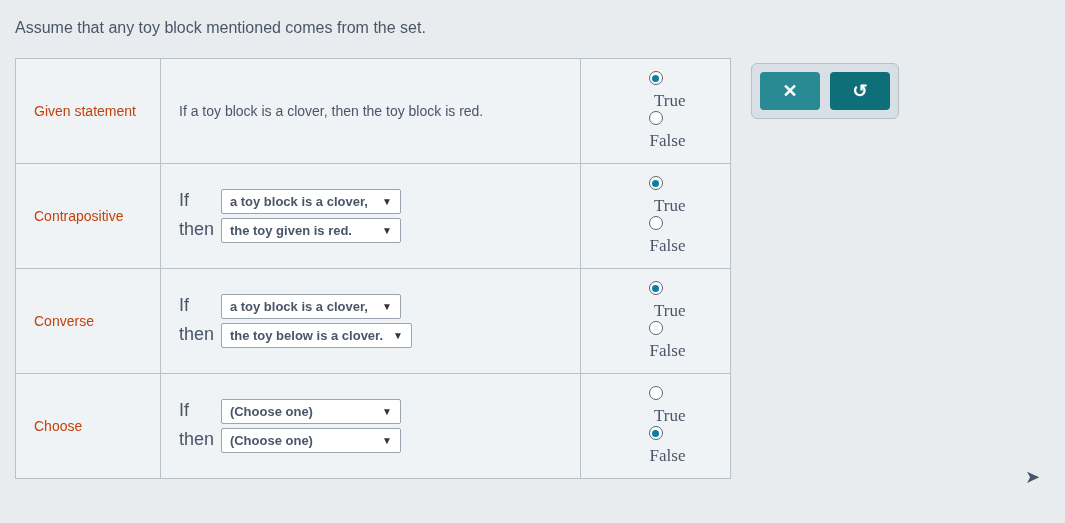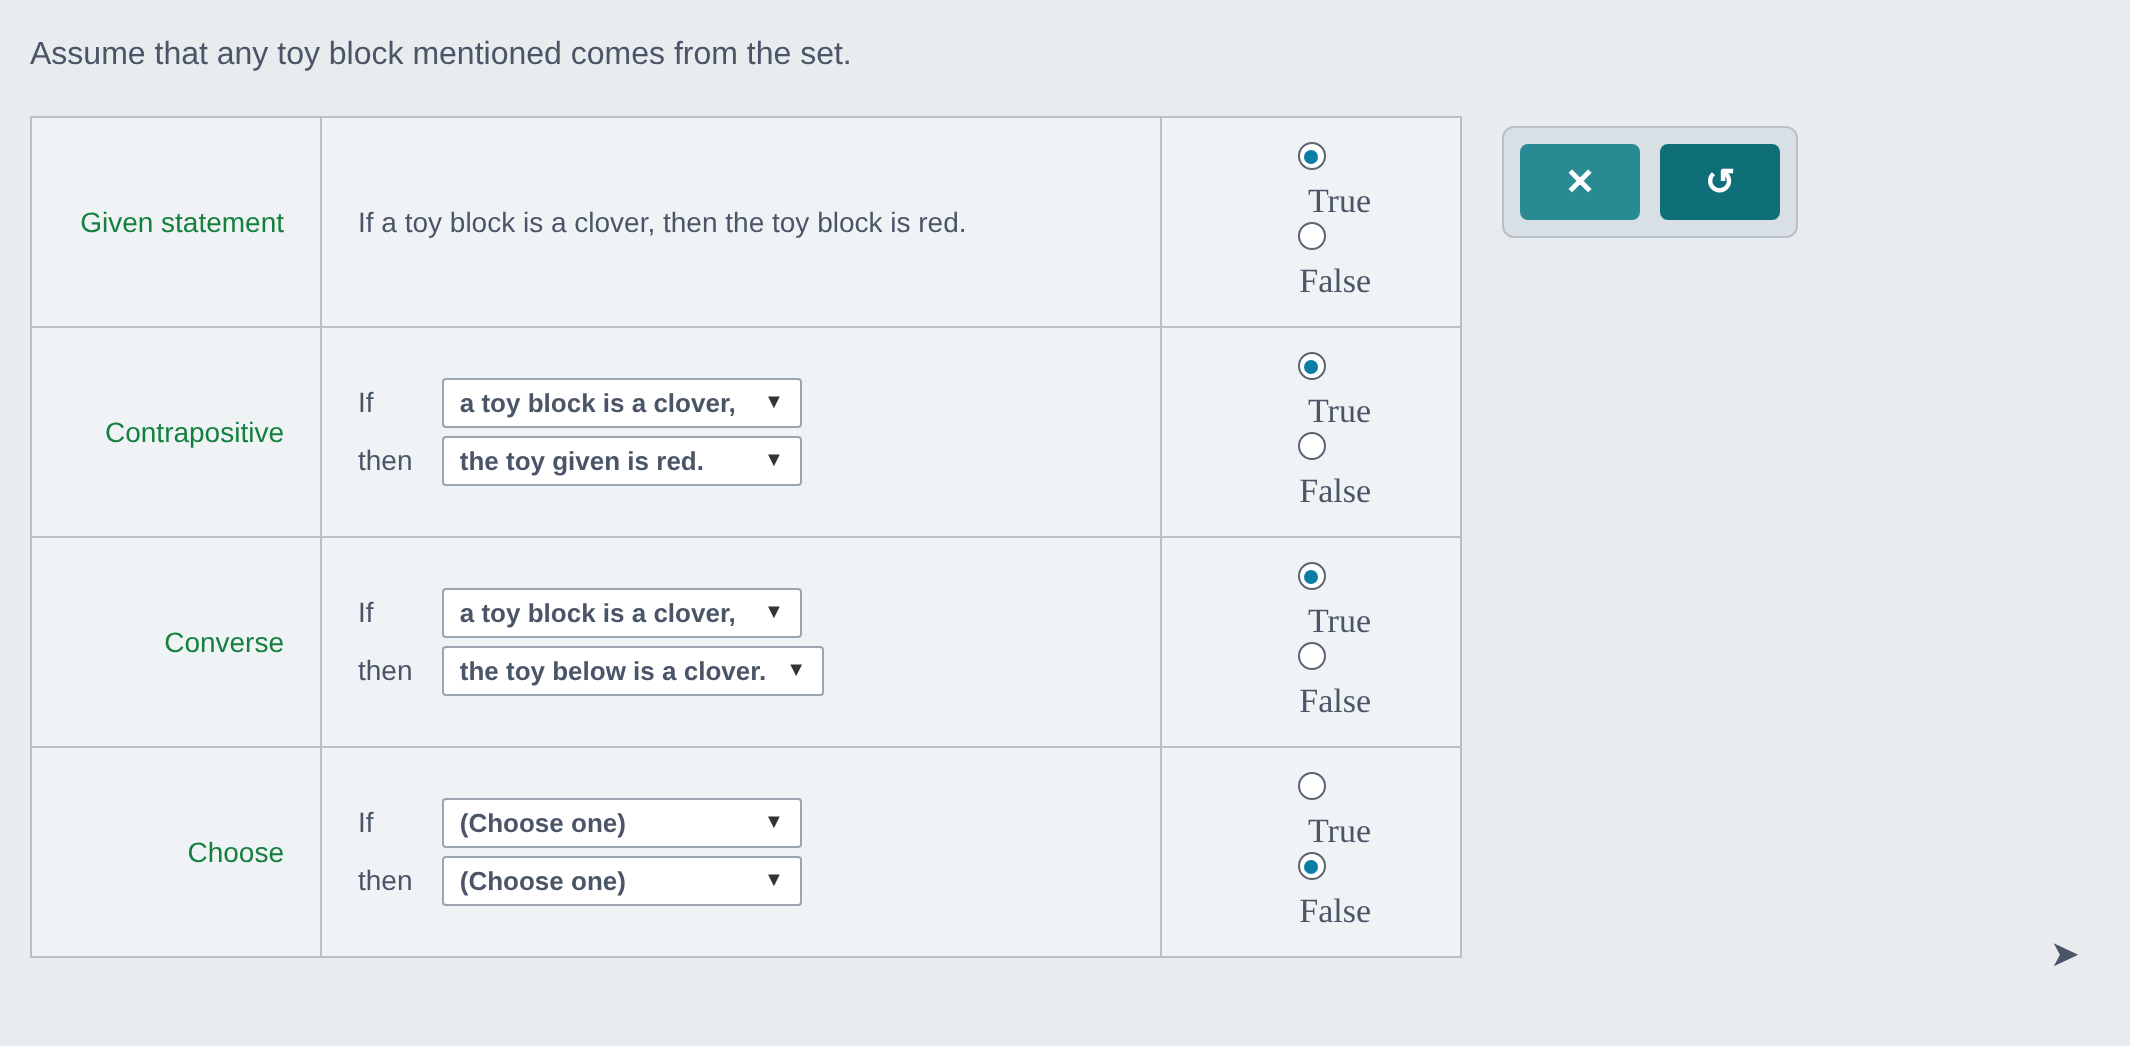--- a/index.html
+++ b/index.html
@@ -27,23 +27,23 @@
       border-collapse: collapse;
       background: #f0f3f5;
     }
     td {
       border: 1px solid #b8c0c8;
       padding: 12px 18px;
       vertical-align: middle;
     }
     td.label-cell {
       width: 145px;
-      text-align: right;
+      text-align: left;
       font-size: 14px;
-      color: #15803d;
+      color: #c2410c;
     }
     td.stmt-cell {
       width: 420px;
       font-size: 14px;
     }
     td.tf-cell {
       width: 150px;
       text-align: center;
     }
     .tf-option {
@@ -86,21 +86,21 @@
       font-weight: bold;
     }
     .dropdown .arrow {
       font-size: 10px;
       color: #333;
       margin-left: 10px;
     }
     .prefix {
       display: inline-block;
       width: 34px;
-      font-size: 14px;
+      font-size: 18px;
       margin-right: 4px;
     }
     .line { margin: 4px 0; }
     .buttons {
       display: flex;
       gap: 10px;
       background: #d8dfe5;
       border: 1px solid #b8c0c8;
       padding: 8px;
       border-radius: 6px;

